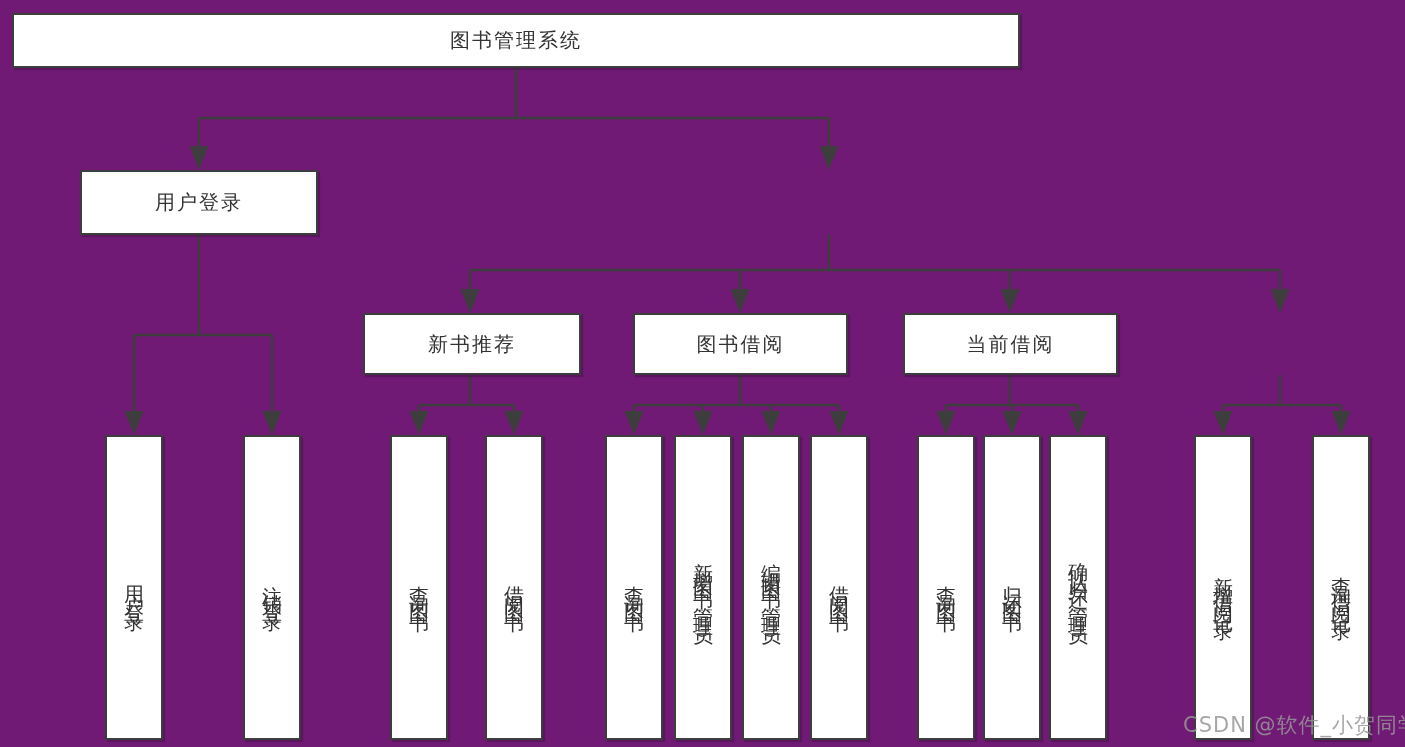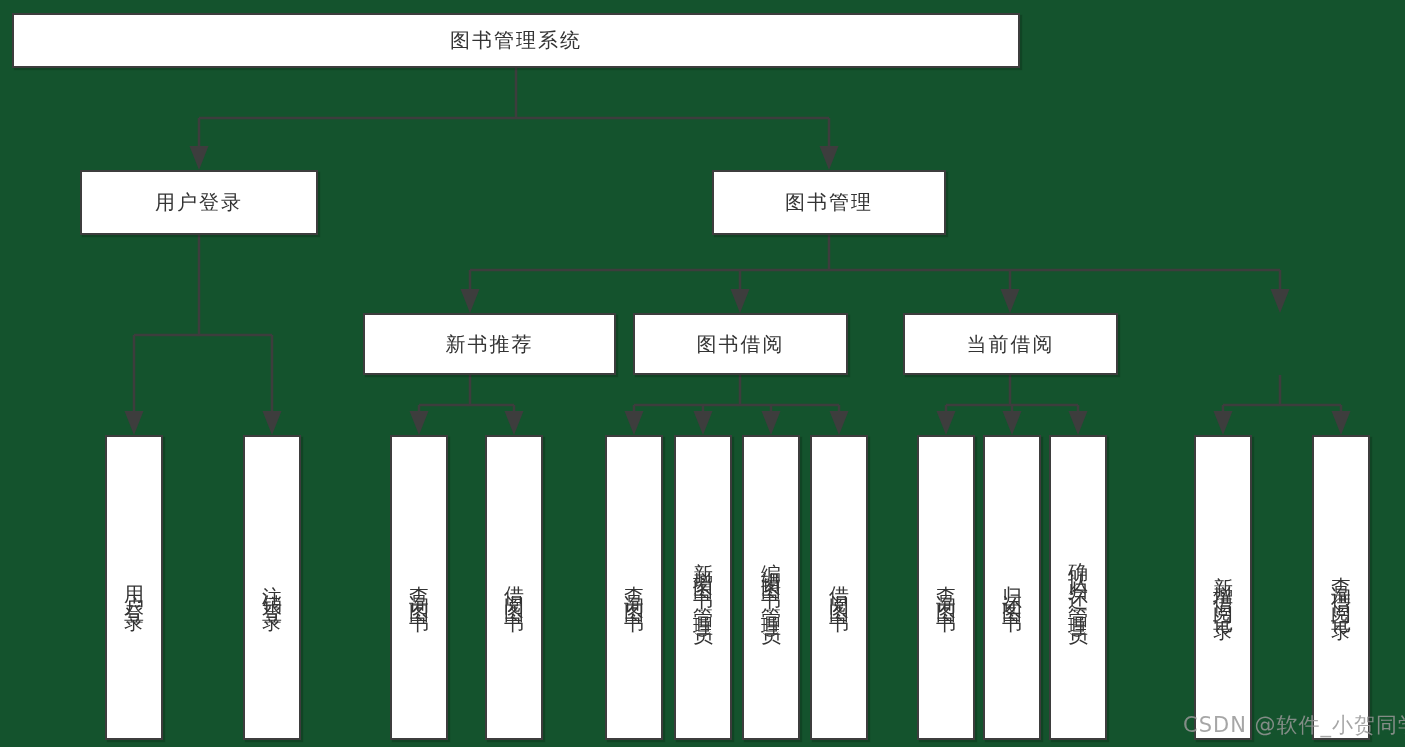--- a/index.html
+++ b/index.html
@@ -1,17 +1,17 @@
 <!DOCTYPE html>
 <html><head>
 <meta charset="utf-8">
 <style>
   html,body{margin:0;padding:0;background:#ffffff;}
   body{width:1405px;height:747px;font-family:"DejaVu Sans","Liberation Sans",sans-serif;}
-  .stage{position:relative;width:1405px;height:747px;background:#14532d;overflow:hidden;}
+  .stage{position:relative;width:1405px;height:747px;background:#701a75;overflow:hidden;}
   .wires{position:absolute;left:0;top:0;pointer-events:none;}
   .node{
     position:absolute;
     display:flex;align-items:center;justify-content:center;
     box-sizing:border-box;
     border:2.5px solid #3d3d3d;
     background:#ffffff;
     color:#333333;
     font-size:20px;
     letter-spacing:2px;
@@ -77,23 +77,22 @@
       <polygon points="1012,435 1002.5,411 1021.5,411"></polygon>
       <polygon points="1078,435 1068.5,411 1087.5,411"></polygon>
       <polygon points="1223,435 1213.5,411 1232.5,411"></polygon>
       <polygon points="1341,435 1331.5,411 1350.5,411"></polygon>
     </g>
   </svg>
 
   <div class="node" style="left:12px;top:13px;width:1008px;height:55px">图书管理系统</div>
 
   <div class="node" style="left:80px;top:170px;width:238px;height:65px">用户登录</div>
-  <div class="node" style="left:712px;top:170px;width:234px;height:65px">图书管理</div>
 
-  <div class="node" style="left:363px;top:313px;width:253px;height:62px">新书推荐</div>
+  <div class="node" style="left:363px;top:313px;width:218px;height:62px">新书推荐</div>
   <div class="node" style="left:903px;top:313px;width:215px;height:62px">当前借阅</div>
   <div class="node" style="left:633px;top:313px;width:215px;height:62px">图书借阅</div>
 
   <div class="node v" style="left:105px;top:435px;width:58px;height:305px">用户登录</div>
   <div class="node v" style="left:243px;top:435px;width:58px;height:305px">注销登录</div>
 
   <div class="node v" style="left:390px;top:435px;width:58px;height:305px">查询图书</div>
   <div class="node v" style="left:485px;top:435px;width:58px;height:305px">借阅图书</div>
 
   <div class="node v" style="left:605px;top:435px;width:58px;height:305px">查询图书</div>

